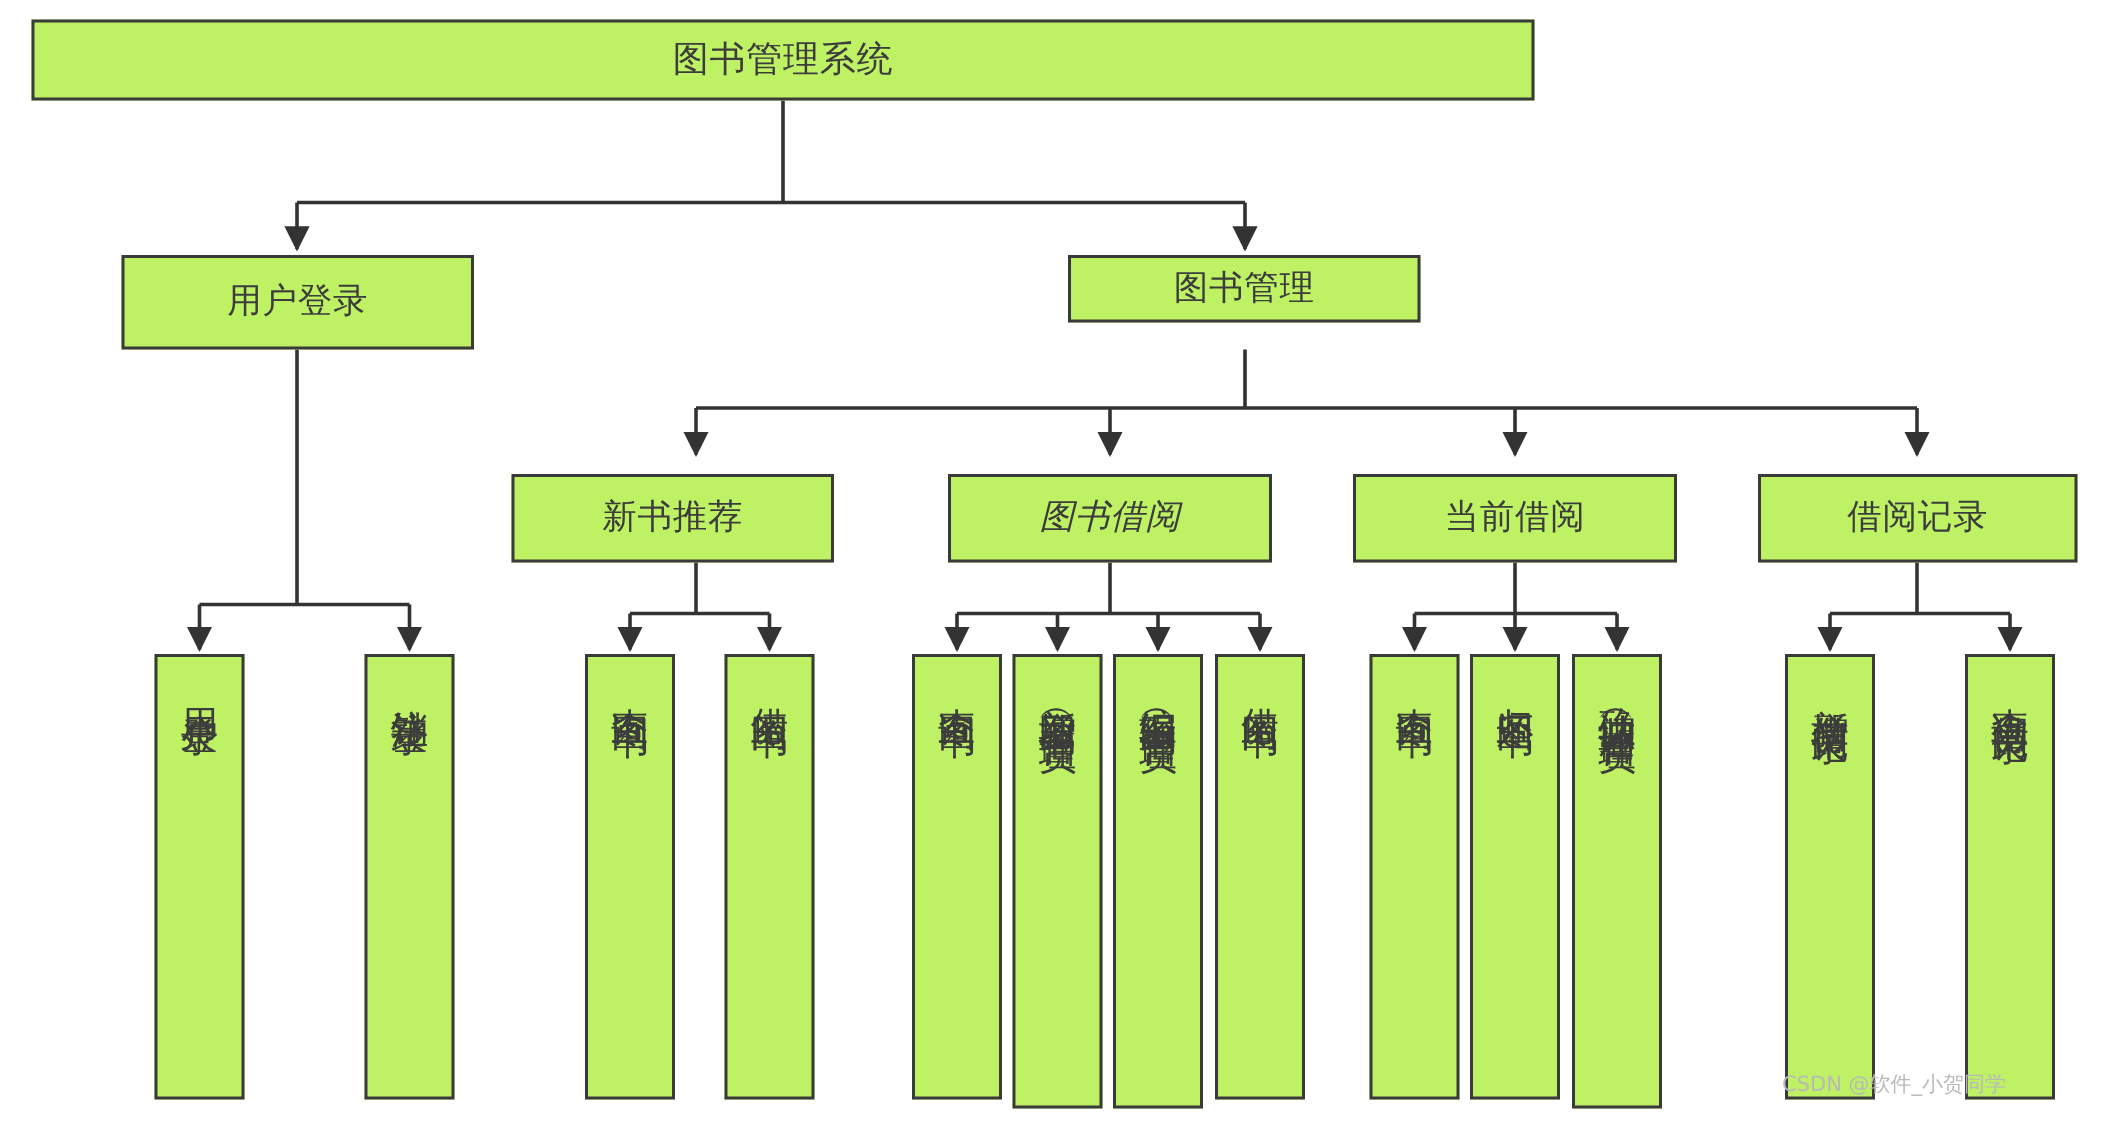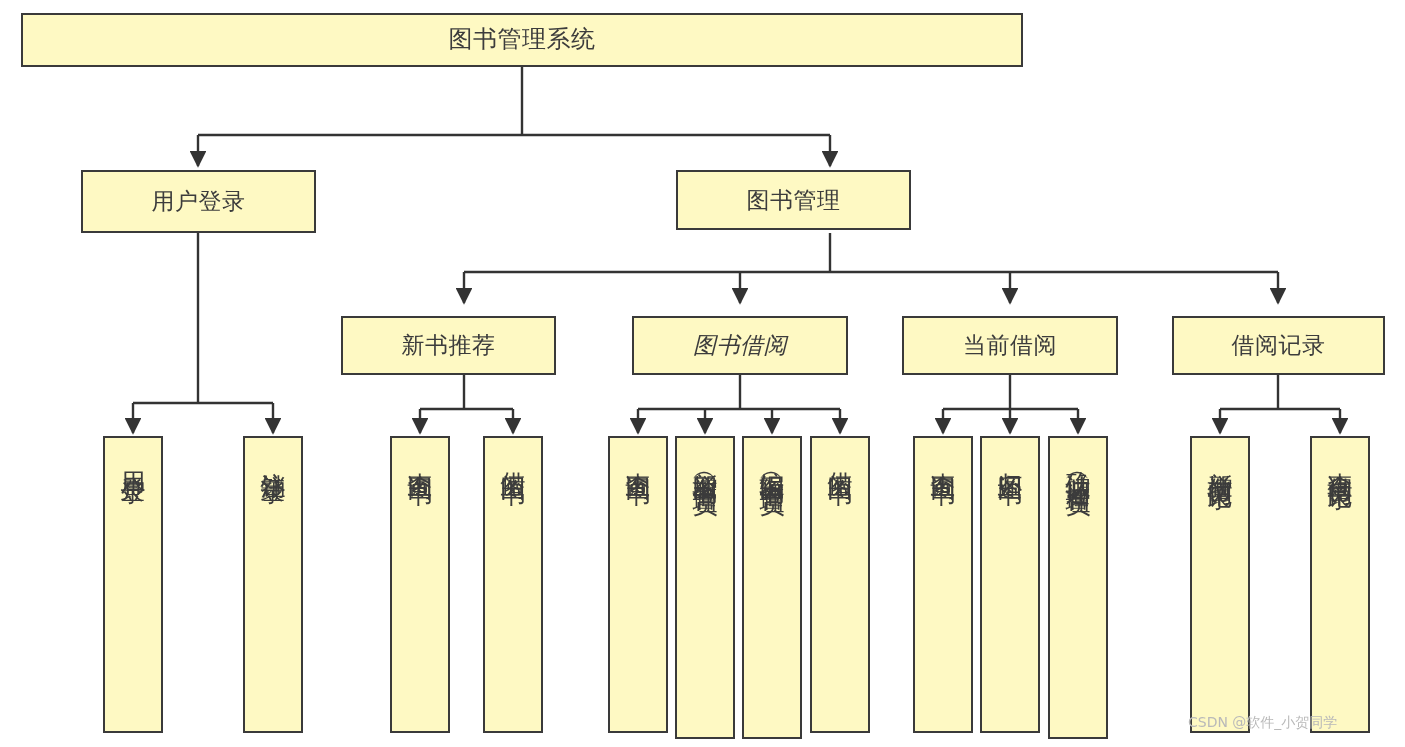--- a/index.html
+++ b/index.html
@@ -22,21 +22,21 @@
     position: absolute;
     left: 0;
     top: 0;
     width: 1405px;
     height: 747px;
     pointer-events: none;
   }
   .node {
     position: absolute;
     box-sizing: border-box;
-    background: #fef9c3;
+    background: #bef264;
     border: 2px solid #3a3a3a;
     display: flex;
     align-items: center;
     justify-content: center;
     color: #3c3c3c;
     z-index: 2;
   }
   .node .label {
     line-height: 1.08;
     text-align: center;
@@ -129,21 +129,21 @@
     </g>
   </svg>
 
   <div class="node horiz root" style="left:21px; top:13px; width:1002px; height:54px;">
     <span class="label">图书管理系统</span>
   </div>
 
   <div class="node horiz" style="left:81px; top:170px; width:235px; height:63px;">
     <span class="label">用户登录</span>
   </div>
-  <div class="node horiz" style="left:676px; top:170px; width:235px; height:60px;">
+  <div class="node horiz" style="left:712px; top:170px; width:235px; height:45px;">
     <span class="label">图书管理</span>
   </div>
 
   <div class="node horiz" style="left:341px; top:316px; width:215px; height:59px;">
     <span class="label">新书推荐</span>
   </div>
   <div class="node horiz" style="left:632px; top:316px; width:216px; height:59px;font-style:italic;">
     <span class="label">图书借阅</span>
   </div>
   <div class="node horiz" style="left:902px; top:316px; width:216px; height:59px;">

